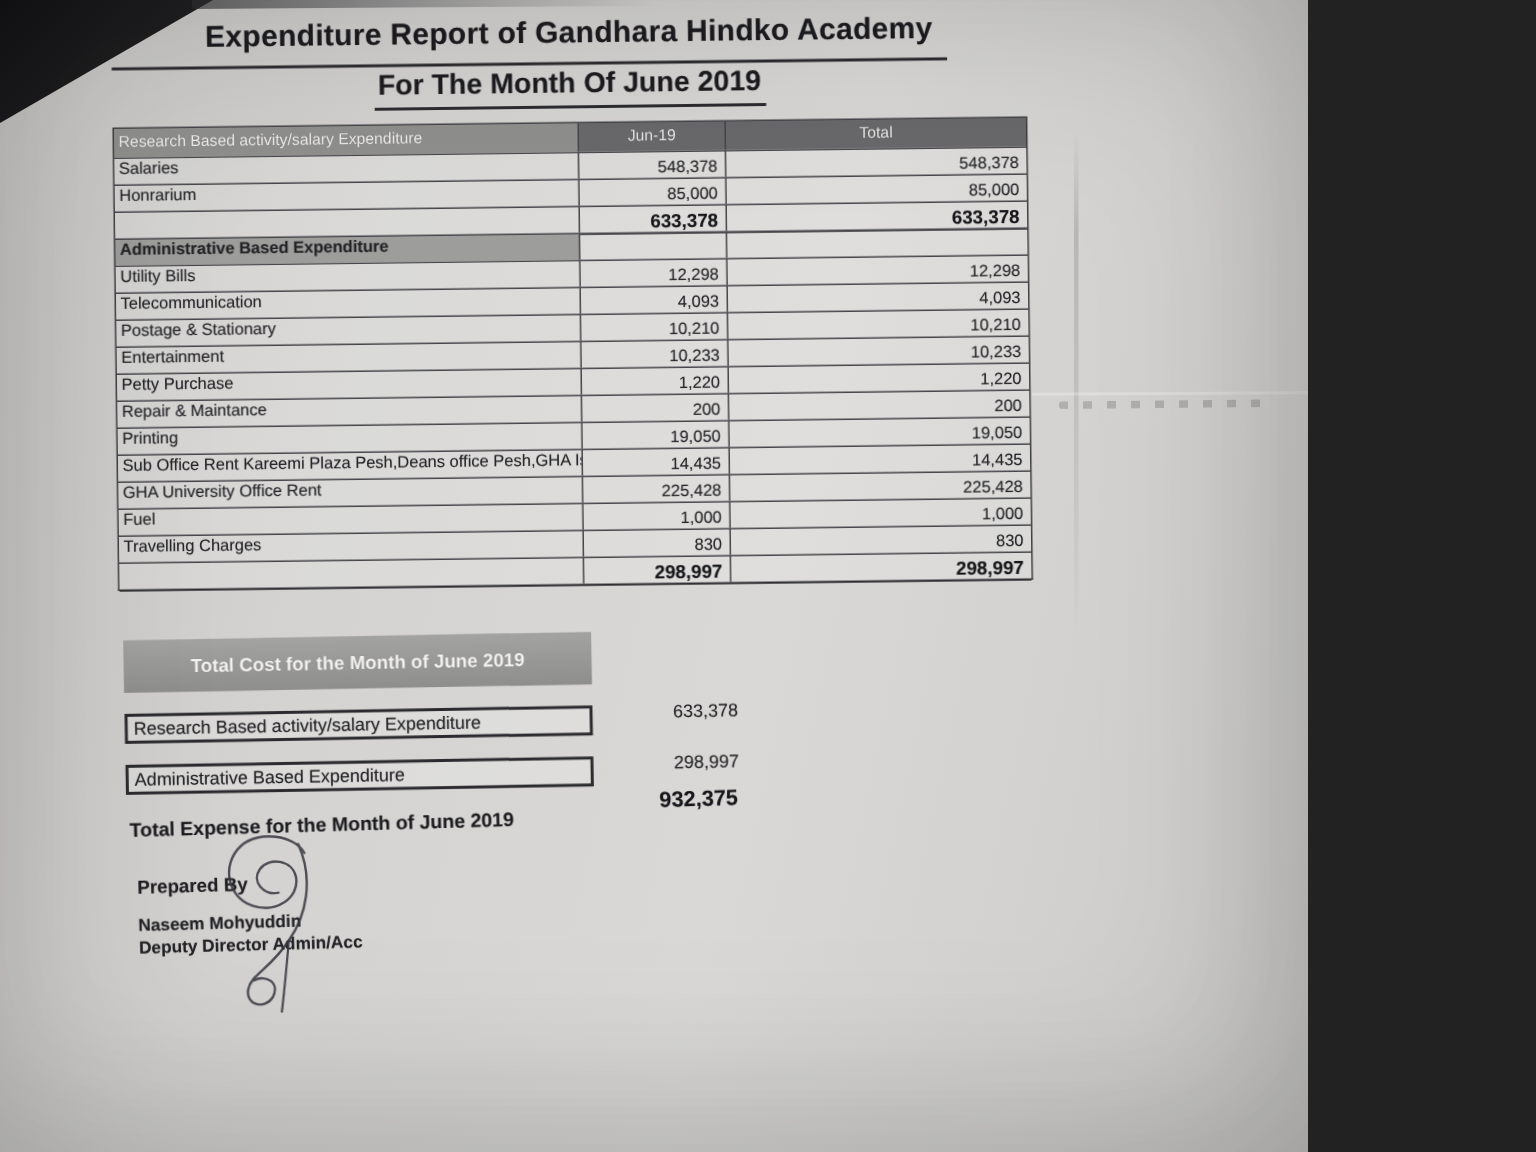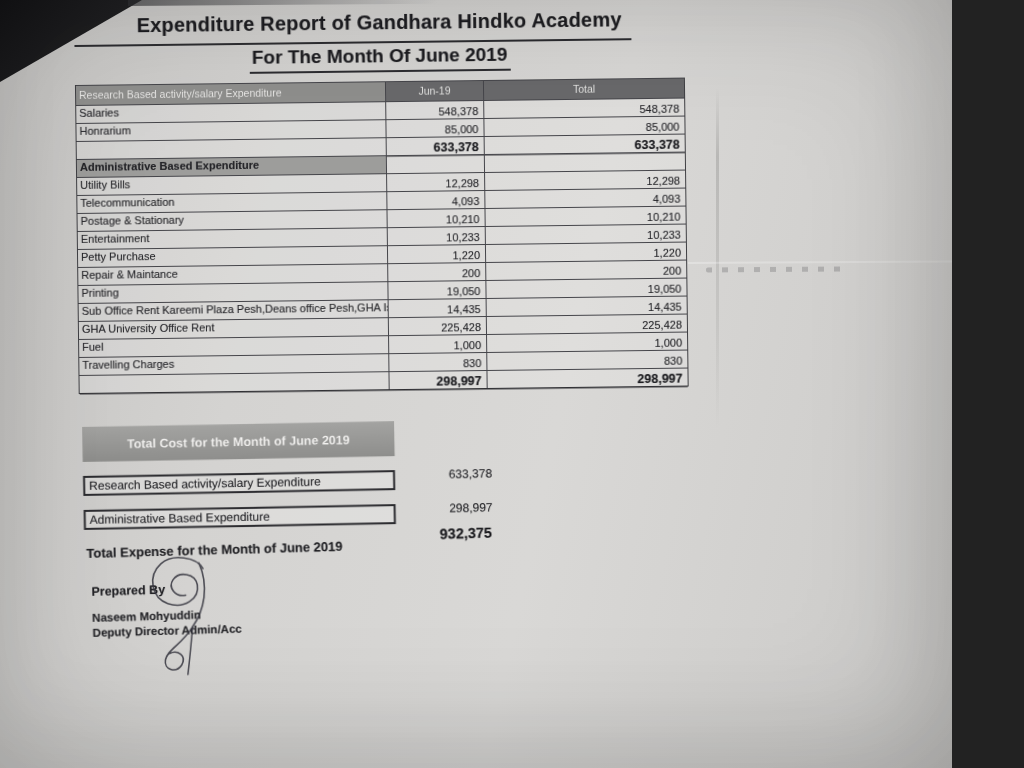--- a/index.html
+++ b/index.html
@@ -2,21 +2,21 @@
 <html><head>
 <meta charset="utf-8">
 <style>
   html,body{margin:0;padding:0;}
   body{
     width:1024px;height:768px;overflow:hidden;
     font-family:"Liberation Sans",sans-serif;
     background:#222;
   }
   .photo{
-    position:absolute;inset:0;width:952px;height:768px;overflow:hidden;
+    position:absolute;inset:0;width:872px;height:768px;overflow:hidden;
     background:linear-gradient(102deg,#c6c5c3 0%,#d4d3d1 28%,#d9d8d6 58%,#cfcecc 88%,#c9c8c6 100%);
   }
   .photo::after{
     content:'';position:absolute;inset:0;pointer-events:none;
     box-shadow:inset 0 0 150px rgba(0,0,0,0.16), inset -20px -30px 90px rgba(0,0,0,0.08);
   }
   .dark-corner{
     position:absolute;left:0;top:0;width:160px;height:95px;
     background:linear-gradient(135deg,#141416,#2b2b2d);
     clip-path:polygon(0 0,142px 0,0 82px);

